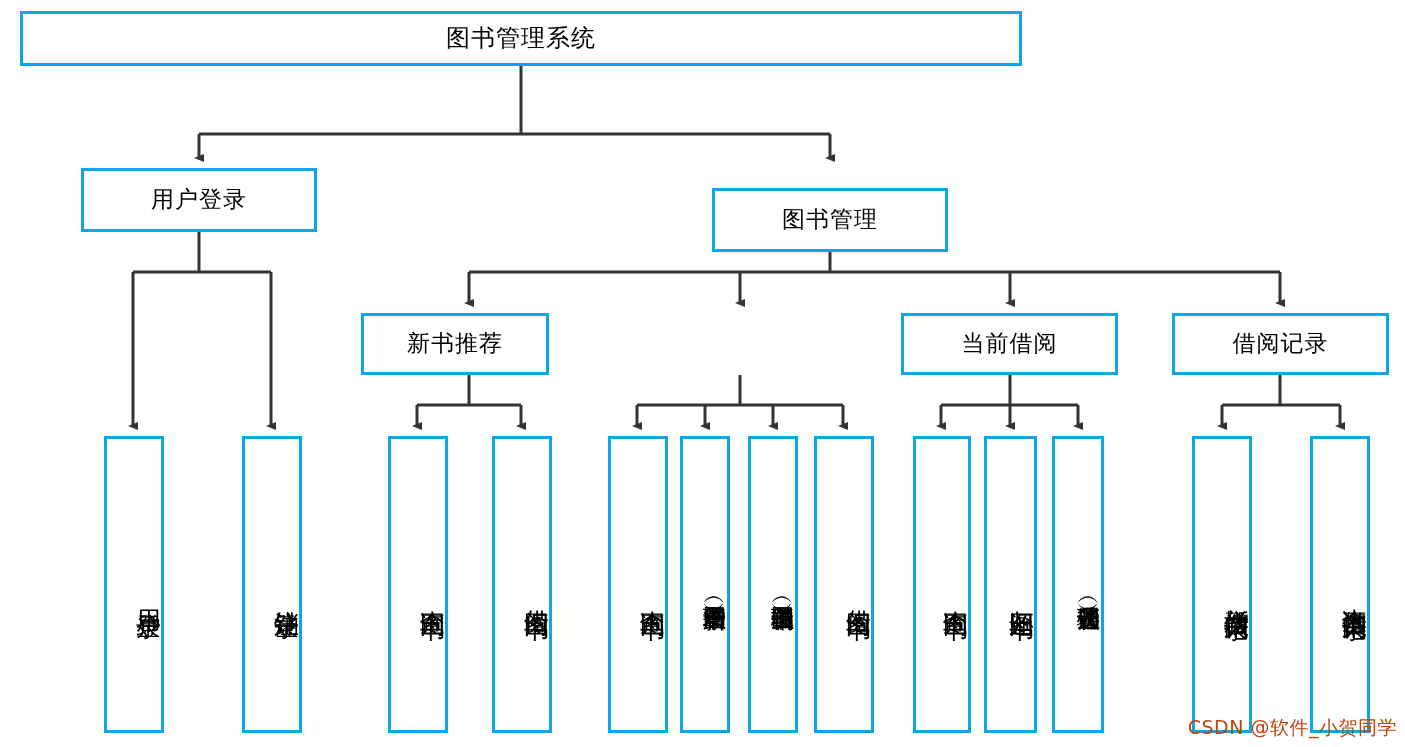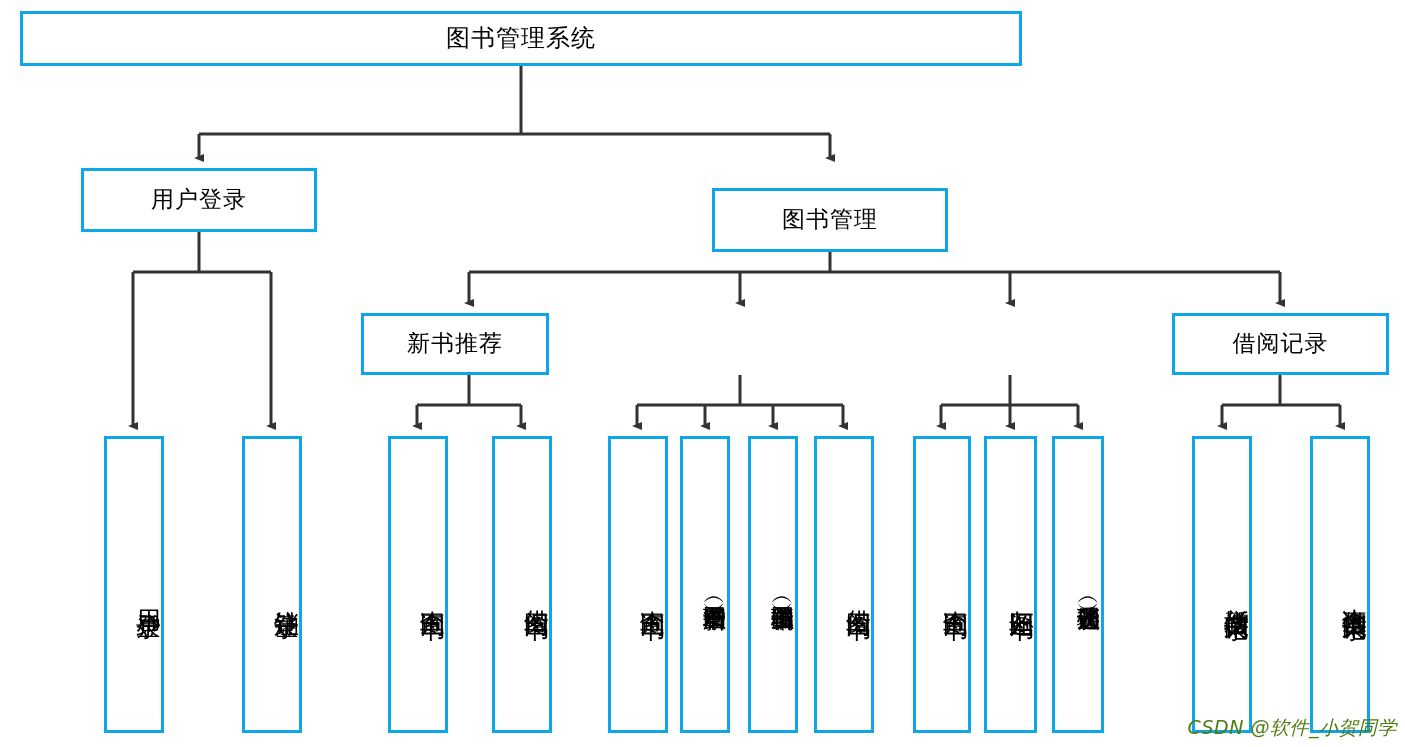--- a/index.html
+++ b/index.html
@@ -56,24 +56,23 @@
     top: 0;
     width: 1405px;
     height: 747px;
     pointer-events: none;
   }
   .watermark {
     position: absolute;
     right: 8px;
     bottom: 6px;
     font-size: 19px;
-    color: #4d7c0f;
+    color: #c2410c;
     white-space: nowrap;
     letter-spacing: 0.5px;
-    font-style: italic;
   }
 </style>
 </head>
 <body>
 
 <div id="canvas">
 
   <svg class="links" viewBox="0 0 1405 747">
     <defs>
       <marker id="arrow" markerWidth="10" markerHeight="10" refX="4" refY="5" orient="auto" markerUnits="userSpaceOnUse">
@@ -123,20 +122,21 @@
       <path d="M1340,405 L1340,426" marker-end="url(#arrow)"></path>
     </g>
   </svg>
 
   <div class="node horiz root" style="left:20px;top:11px;width:1002px;height:55px;">图书管理系统</div>
 
   <div class="node horiz" style="left:81px;top:168px;width:236px;height:64px;">用户登录</div>
   <div class="node horiz" style="left:712px;top:168px;width:236px;height:64px;margin-top:20px;">图书管理</div>
 
   <div class="node horiz" style="left:361px;top:313px;width:188px;height:62px;">新书推荐</div>
+  <div class="node horiz" style="left:901px;top:313px;width:217px;height:62px;">当前借阅</div>
   <div class="node horiz" style="left:1172px;top:313px;width:217px;height:62px;">借阅记录</div>
 
   <div class="node vert" style="left:104px;top:436px;width:60px;height:297px;">用户登录</div>
   <div class="node vert" style="left:242px;top:436px;width:60px;height:297px;">注销登录</div>
 
   <div class="node vert" style="left:388px;top:436px;width:60px;height:297px;">查询图书</div>
   <div class="node vert" style="left:492px;top:436px;width:60px;height:297px;">借阅图书</div>
 
   <div class="node vert" style="left:608px;top:436px;width:60px;height:297px;">查询图书</div>
   <div class="node vert narrow" style="left:680px;top:436px;width:50px;height:297px;">新增图书（管理员）</div>

